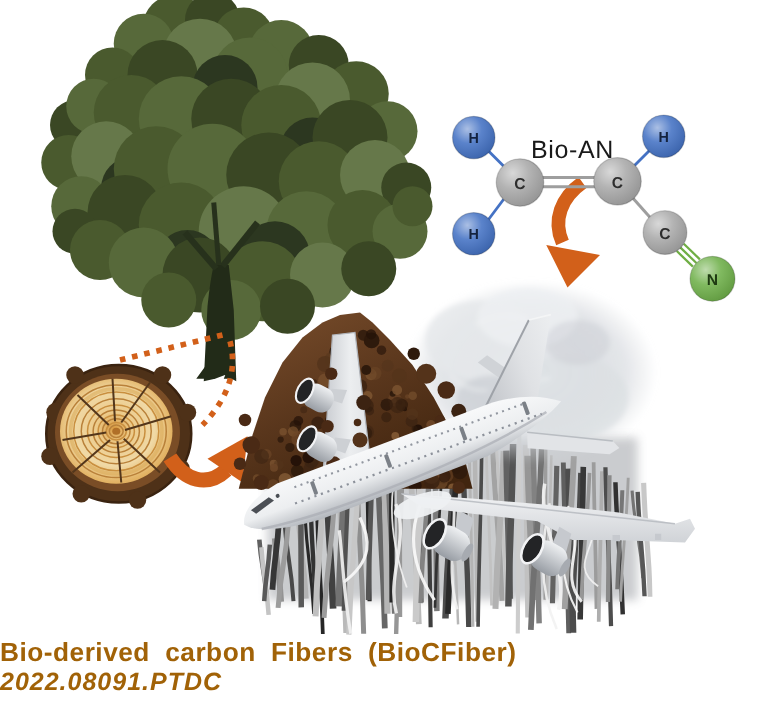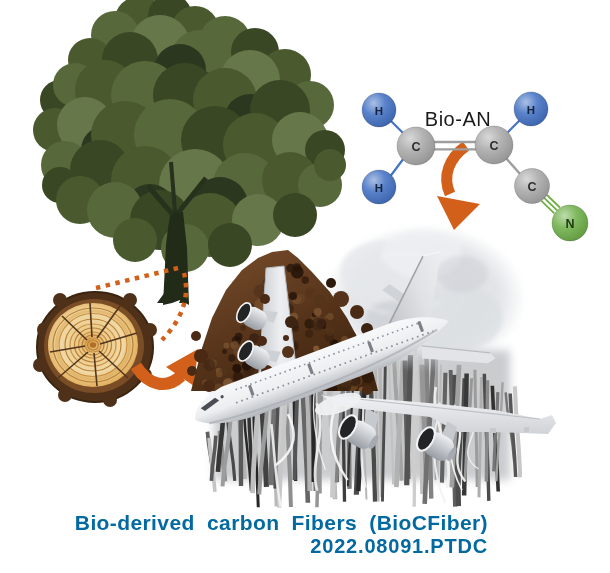--- a/index.html
+++ b/index.html
@@ -1,21 +1,21 @@
 <!DOCTYPE html>
 <html><head>
 <meta charset="utf-8">
 <style>
   html,body{margin:0;padding:0;background:#fff;}
   #canvas{position:relative;width:610px;height:573px;background:#ffffff;overflow:hidden;
           font-family:"Liberation Sans",sans-serif;}
   #art{position:absolute;left:0;top:0;}
-  .caption{position:absolute;top:511px;left:0;width:488px;text-align:right;color:#0369a1;}
+  .caption{position:absolute;top:511px;left:0;width:488px;text-align:left;color:#a16207;}
   .caption .l1{font-size:21px;font-weight:700;word-spacing:6px;letter-spacing:.4px;line-height:24px;}
-  .caption .l2{font-size:20px;font-weight:700;letter-spacing:.8px;line-height:22px;}
+  .caption .l2{font-size:20px;font-weight:700;letter-spacing:.8px;line-height:22px;font-style:italic;}
   .atom-label{font-family:"Liberation Sans",sans-serif;font-weight:600;}
   .mol-title{font-family:"Liberation Sans",sans-serif;font-weight:400;font-size:20px;letter-spacing:.5px;}
 </style>
 </head>
 <body>
 
 <div id="canvas">
 <svg id="art" width="610" height="573" viewBox="0 0 610 573" xmlns="http://www.w3.org/2000/svg">
   <defs>
     <radialGradient id="atomShine" cx="35%" cy="30%" r="75%">

